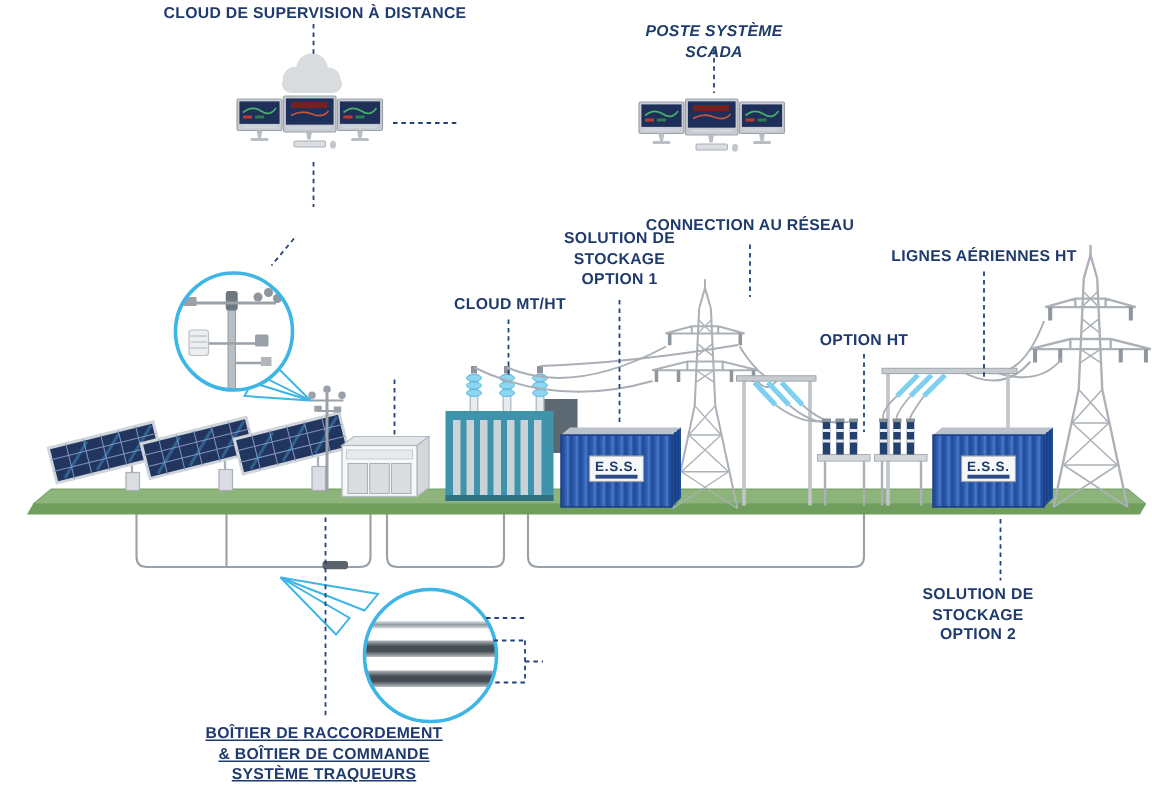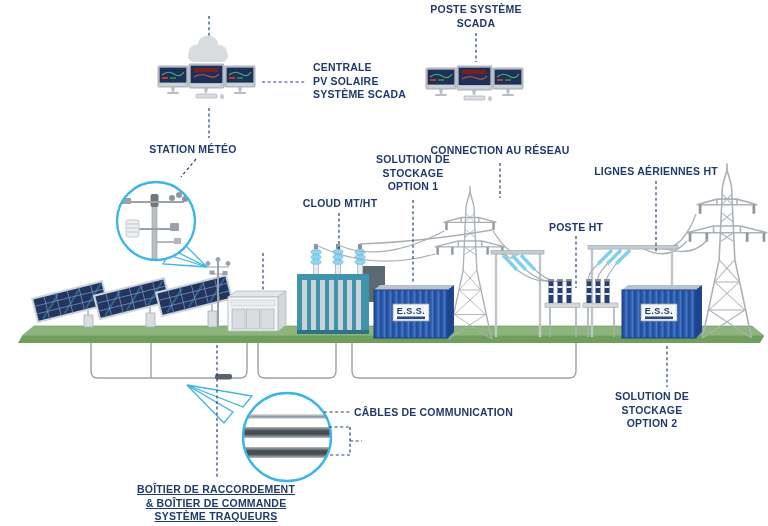--- a/index.html
+++ b/index.html
@@ -308,34 +308,30 @@
     <path d="M500,163 V198"></path>
     <path d="M656,181 V252"></path>
     <path d="M576,236 V288"></path>
     <path d="M667,346 V387"></path>
     <path d="M217,345 V479"></path>
     <path d="M324,412 H350"></path>
     <path d="M329,427 H350 M350,427 V455 M350,455 H329 M350,441 H362"></path>
   </g>
 </svg>
 
-<div class="lbl" style="left:406px;top:3px;width:140px;">POSTE SYSTÈME
+<div class="lbl" style="left:60px;top:3px;width:300px;">CLOUD DE SUPERVISION À DISTANCE</div>
+<div class="lbl" style="left:406px;top:15px;width:140px;font-style:italic;">POSTE SYSTÈME
 SCADA</div>
-<div class="lbl left" style="left:313px;top:61px;width:120px;">CENTRALE
-PV SOLAIRE
-SYSTÈME SCADA</div>
-<div class="lbl" style="left:133px;top:143px;width:120px;">STATION MÉTÉO</div>
 <div class="lbl" style="left:290px;top:197px;width:100px;">CLOUD MT/HT</div>
 <div class="lbl" style="left:363px;top:153px;width:100px;">SOLUTION DE
 STOCKAGE
 OPTION 1</div>
 <div class="lbl" style="left:424px;top:144px;width:152px;">CONNECTION AU RÉSEAU</div>
 <div class="lbl" style="left:586px;top:165px;width:140px;">LIGNES AÉRIENNES HT</div>
-<div class="lbl" style="left:536px;top:221px;width:80px;">POSTE HT</div>
-<div class="lbl left" style="left:354px;top:406px;width:180px;">CÂBLES DE COMMUNICATION</div>
+<div class="lbl" style="left:536px;top:221px;width:80px;">OPTION HT</div>
 <div class="lbl" style="left:602px;top:390px;width:100px;">SOLUTION DE
 STOCKAGE
 OPTION 2</div>
 <div class="lbl" style="left:128px;top:483px;width:176px;text-decoration:underline;">BOÎTIER DE RACCORDEMENT
 &amp; BOÎTIER DE COMMANDE
 SYSTÈME TRAQUEURS</div>
 
 </div>
 
 </body></html>

